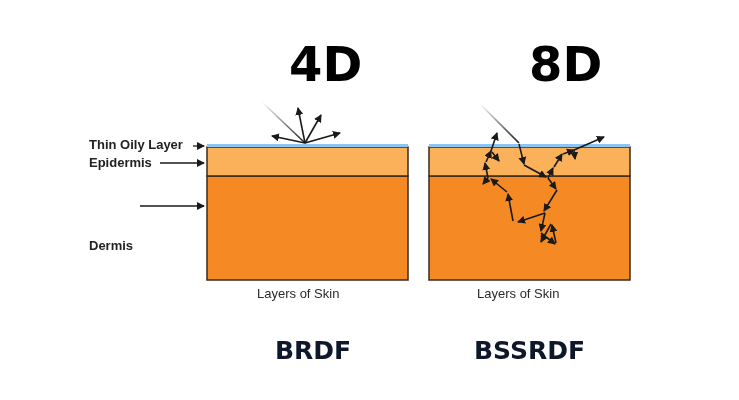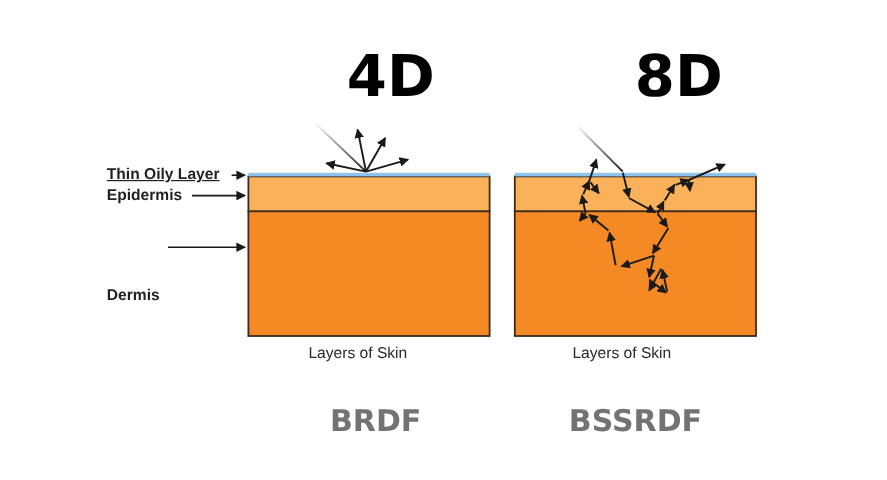--- a/index.html
+++ b/index.html
@@ -1,18 +1,18 @@
 <!DOCTYPE html>
 <html><head>
 <meta charset="utf-8">
 <style>
   html, body { margin:0; padding:0; background:#ffffff; }
   body { width:739px; height:400px; position:relative; overflow:hidden; font-family:"Liberation Sans", sans-serif; }
   .dim { position:absolute; font-family:"DejaVu Sans", sans-serif; font-weight:bold; font-size:48px; color:#000; line-height:1; }
-  .name { position:absolute; font-family:"DejaVu Sans", sans-serif; font-weight:bold; font-size:25px; color:#737373; line-height:1; }
+  .name { position:absolute; font-family:"DejaVu Sans", sans-serif; font-weight:bold; font-size:25px; color:#0f172a; line-height:1; }
   .cap { position:absolute; font-family:"Liberation Sans", sans-serif; font-weight:normal; font-size:13px; color:#2a2a2a; }
   .lbl { position:absolute; font-family:"Liberation Sans", sans-serif; font-weight:bold; font-size:13px; color:#222; }
   svg { position:absolute; left:0; top:0; }
 </style>
 </head>
 <body>
 
 <svg width="739" height="400">
   <defs>
     <marker id="ah" markerWidth="8" markerHeight="8" refX="7" refY="4" orient="auto" markerUnits="userSpaceOnUse">
@@ -72,21 +72,21 @@
     <line x1="554" y1="167" x2="562" y2="154" marker-end="url(#ah)"></line>
     <line x1="563" y1="154" x2="574" y2="150" marker-end="url(#ah)"></line>
     <line x1="574" y1="150" x2="604" y2="137" marker-end="url(#ah)"></line>
     <line x1="574" y1="150" x2="575" y2="159" marker-end="url(#ah)"></line>
   </g>
 </svg>
 
 <div class="dim" style="left:289px; top:40px;">4D</div>
 <div class="dim" style="left:529px; top:40px;">8D</div>
 
-<div class="lbl" style="left:89px; top:137px;text-decoration:underline;">Thin Oily Layer</div>
+<div class="lbl" style="left:89px; top:137px;">Thin Oily Layer</div>
 <div class="lbl" style="left:89px; top:155px;">Epidermis</div>
 <div class="lbl" style="left:89px; top:198px;margin-top:40px;">Dermis</div>
 
 <div class="cap" style="left:257px; top:286px;">Layers of Skin</div>
 <div class="cap" style="left:477px; top:286px;">Layers of Skin</div>
 
 <div class="name" style="left:275px; top:338px;">BRDF</div>
 <div class="name" style="left:474px; top:338px;">BSSRDF</div>
 
 </body></html>

